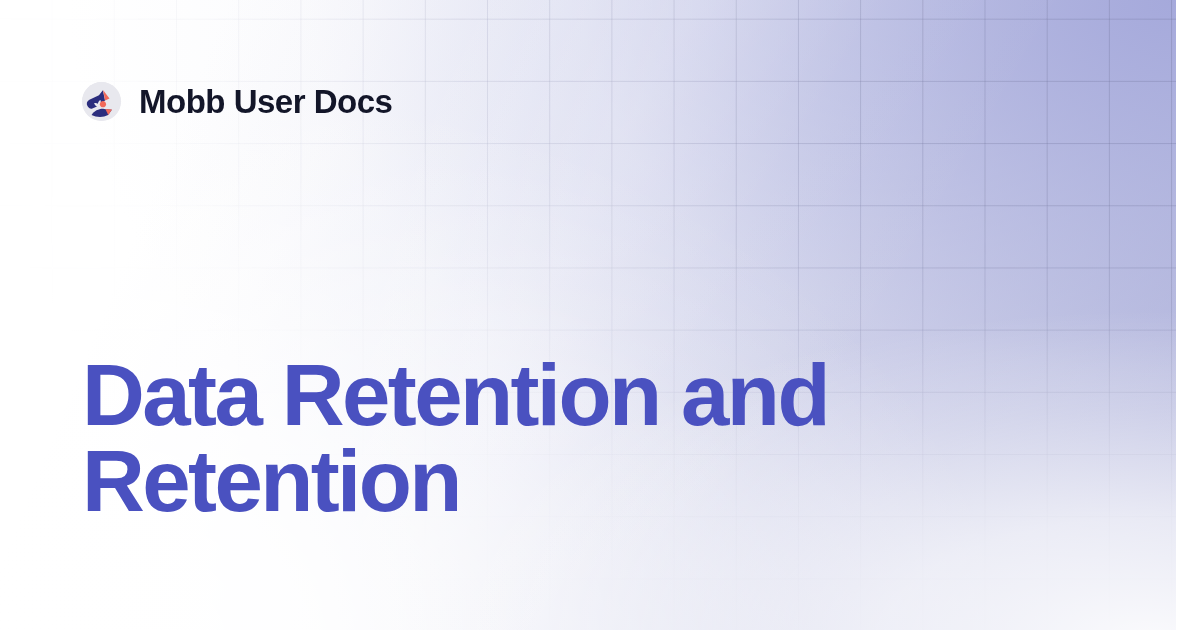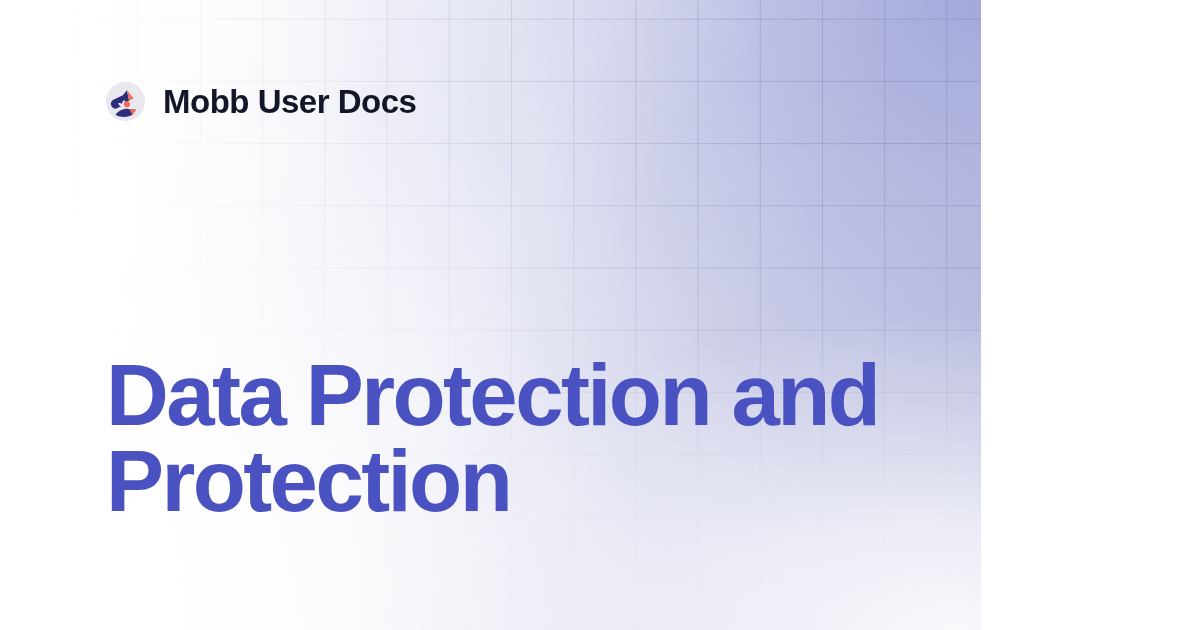--- a/index.html
+++ b/index.html
@@ -10,25 +10,24 @@
     overflow: hidden;
   }
 
   body {
     font-family: "Liberation Sans", sans-serif;
     background: #ffffff;
   }
 
   .og-card {
     position: relative;
-    width: 957px;
+    width: 1176px;
     height: 630px;
     overflow: hidden;
     background: #eab308;
-    margin-left: 24px;
   }
 
   
   .bg-base {
     position: absolute;
     inset: 0;
     background: linear-gradient(112deg,
       #ffffff 0%,
       #ffffff 16%,
       #fbfbfd 26%,
@@ -173,15 +172,15 @@
         <path d="M21.6 8.2 L28.2 16.9 L23.7 19.1 Z" fill="#f2695a"></path>
         <path d="M21.5 19.4 C23.3 19.4 24.7 20.9 24.7 22.7 C24.7 24.5 23.3 26.0 21.5 26.0 C19.7 26.0 18.3 24.5 18.3 22.7 C18.3 20.9 19.7 19.4 21.5 19.4 Z" fill="#f2695a"></path>
         <path d="M9.8 33.8 C12.6 29.6 17.6 27.2 22.6 27.6 L30.6 28.4 L26.8 33.9 C21.6 36.6 14.8 36.4 9.8 33.8 Z" fill="#2b2d7d"></path>
         <path d="M24.0 27.6 L30.8 28.3 L26.9 33.8 Z" fill="#f2695a"></path>
       </g>
     </svg>
 
     <span class="brand-title">Mobb User Docs</span>
   </div>
 
-  <h1 class="page-heading">Data Protection and Protection</h1>
+  <h1 class="page-heading">Data Retention and Retention</h1>
 
 </div>
 
 </body></html>

